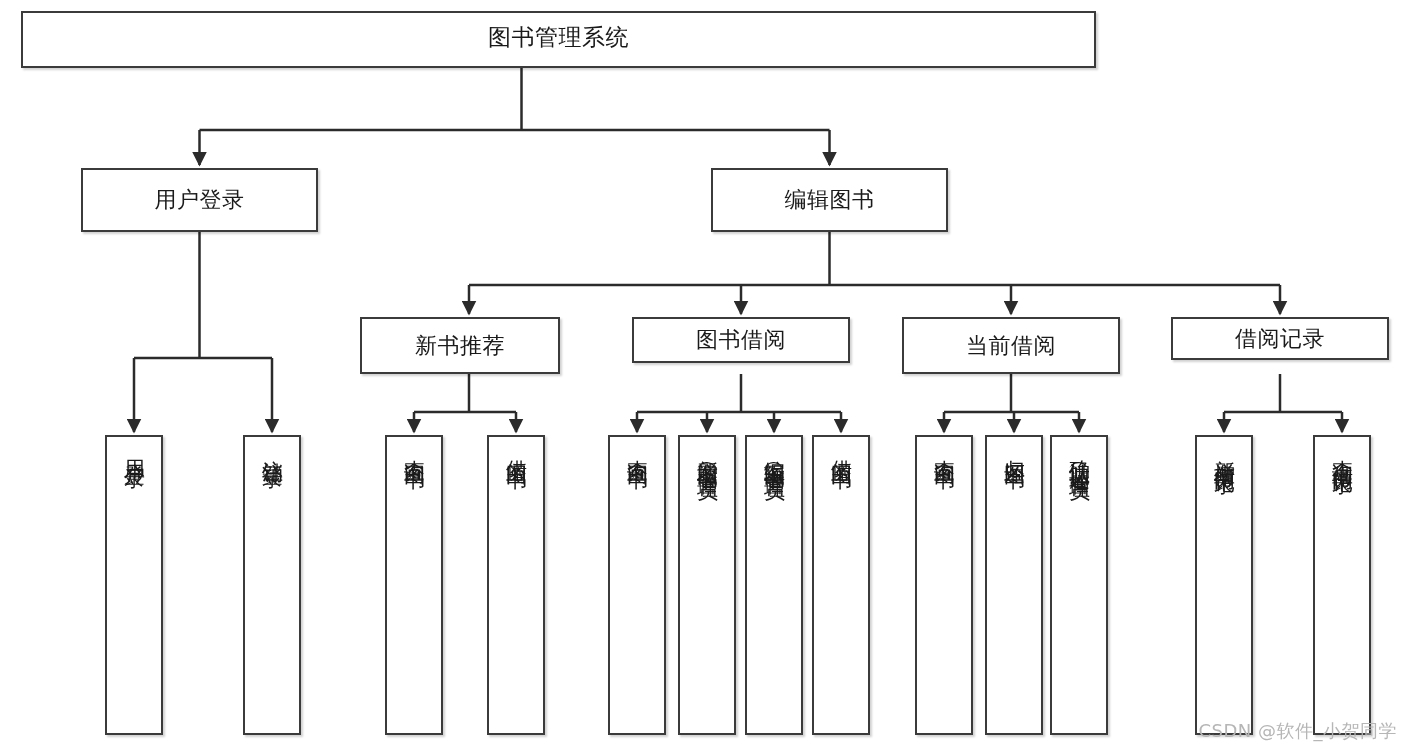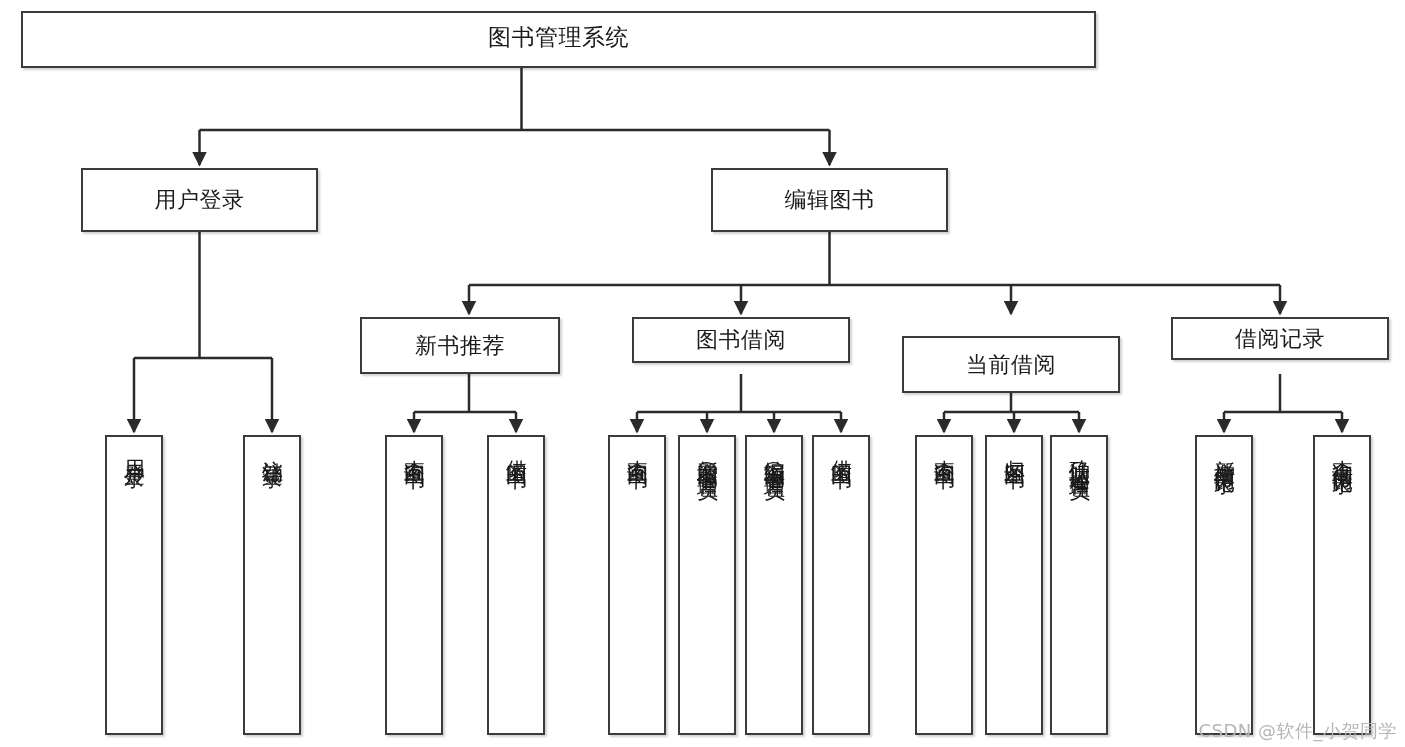--- a/index.html
+++ b/index.html
@@ -135,21 +135,21 @@
   <div class="node h" style="left: 711px; top: 168px; width: 237px; height: 64px;">
     <span class="label">编辑图书</span>
   </div>
 
   <div class="node h" style="left: 360px; top: 317px; width: 200px; height: 57px;">
     <span class="label">新书推荐</span>
   </div>
   <div class="node h" style="left: 632px; top: 317px; width: 218px; height: 46px;">
     <span class="label">图书借阅</span>
   </div>
-  <div class="node h" style="left: 902px; top: 336px; width: 218px; height: 57px;">
+  <div class="node h" style="left: 902px; top: 317px; width: 218px; height: 57px;">
     <span class="label">当前借阅</span>
   </div>
   <div class="node h" style="left: 1171px; top: 317px; width: 218px; height: 43px;">
     <span class="label">借阅记录</span>
   </div>
 
   <div class="node v" style="left: 105px; top: 435px; width: 58px; height: 300px;">
     <span class="label">用户登录</span>
   </div>
   <div class="node v" style="left: 243px; top: 435px; width: 58px; height: 300px;">

